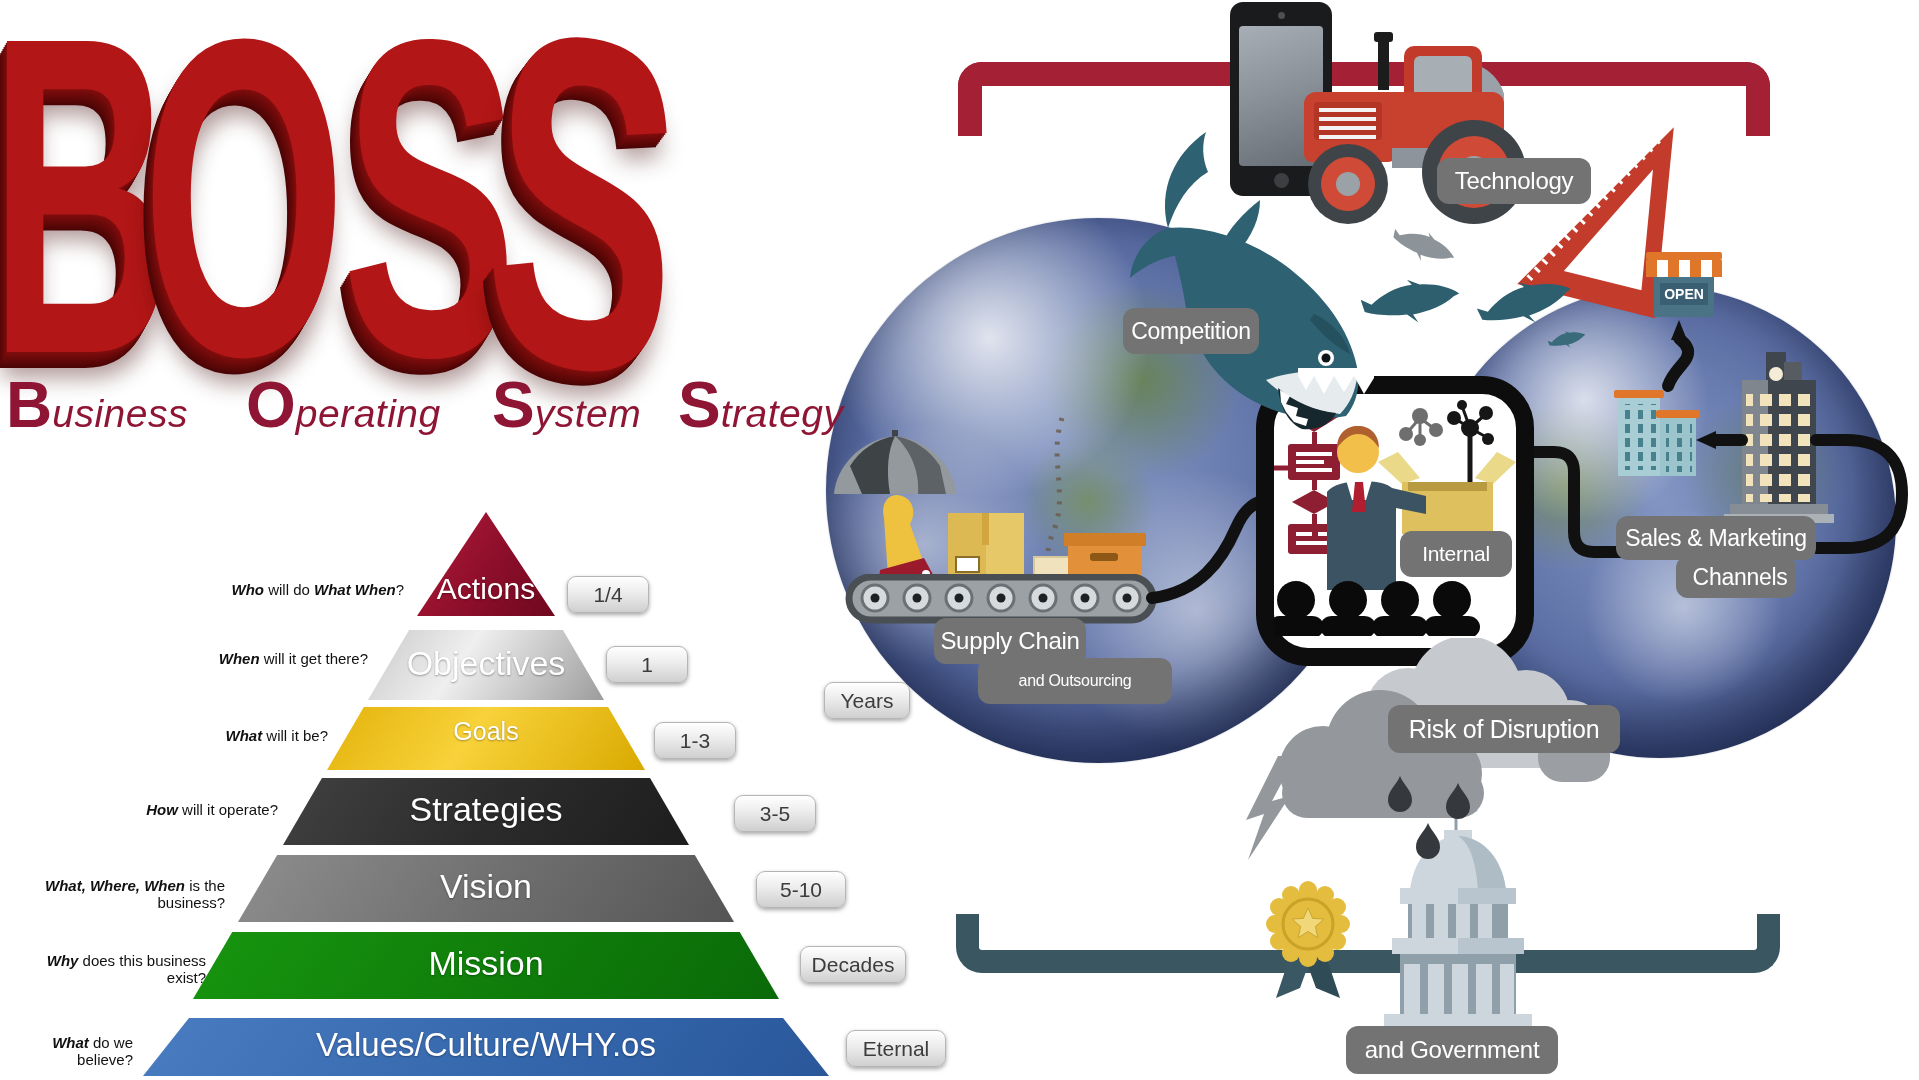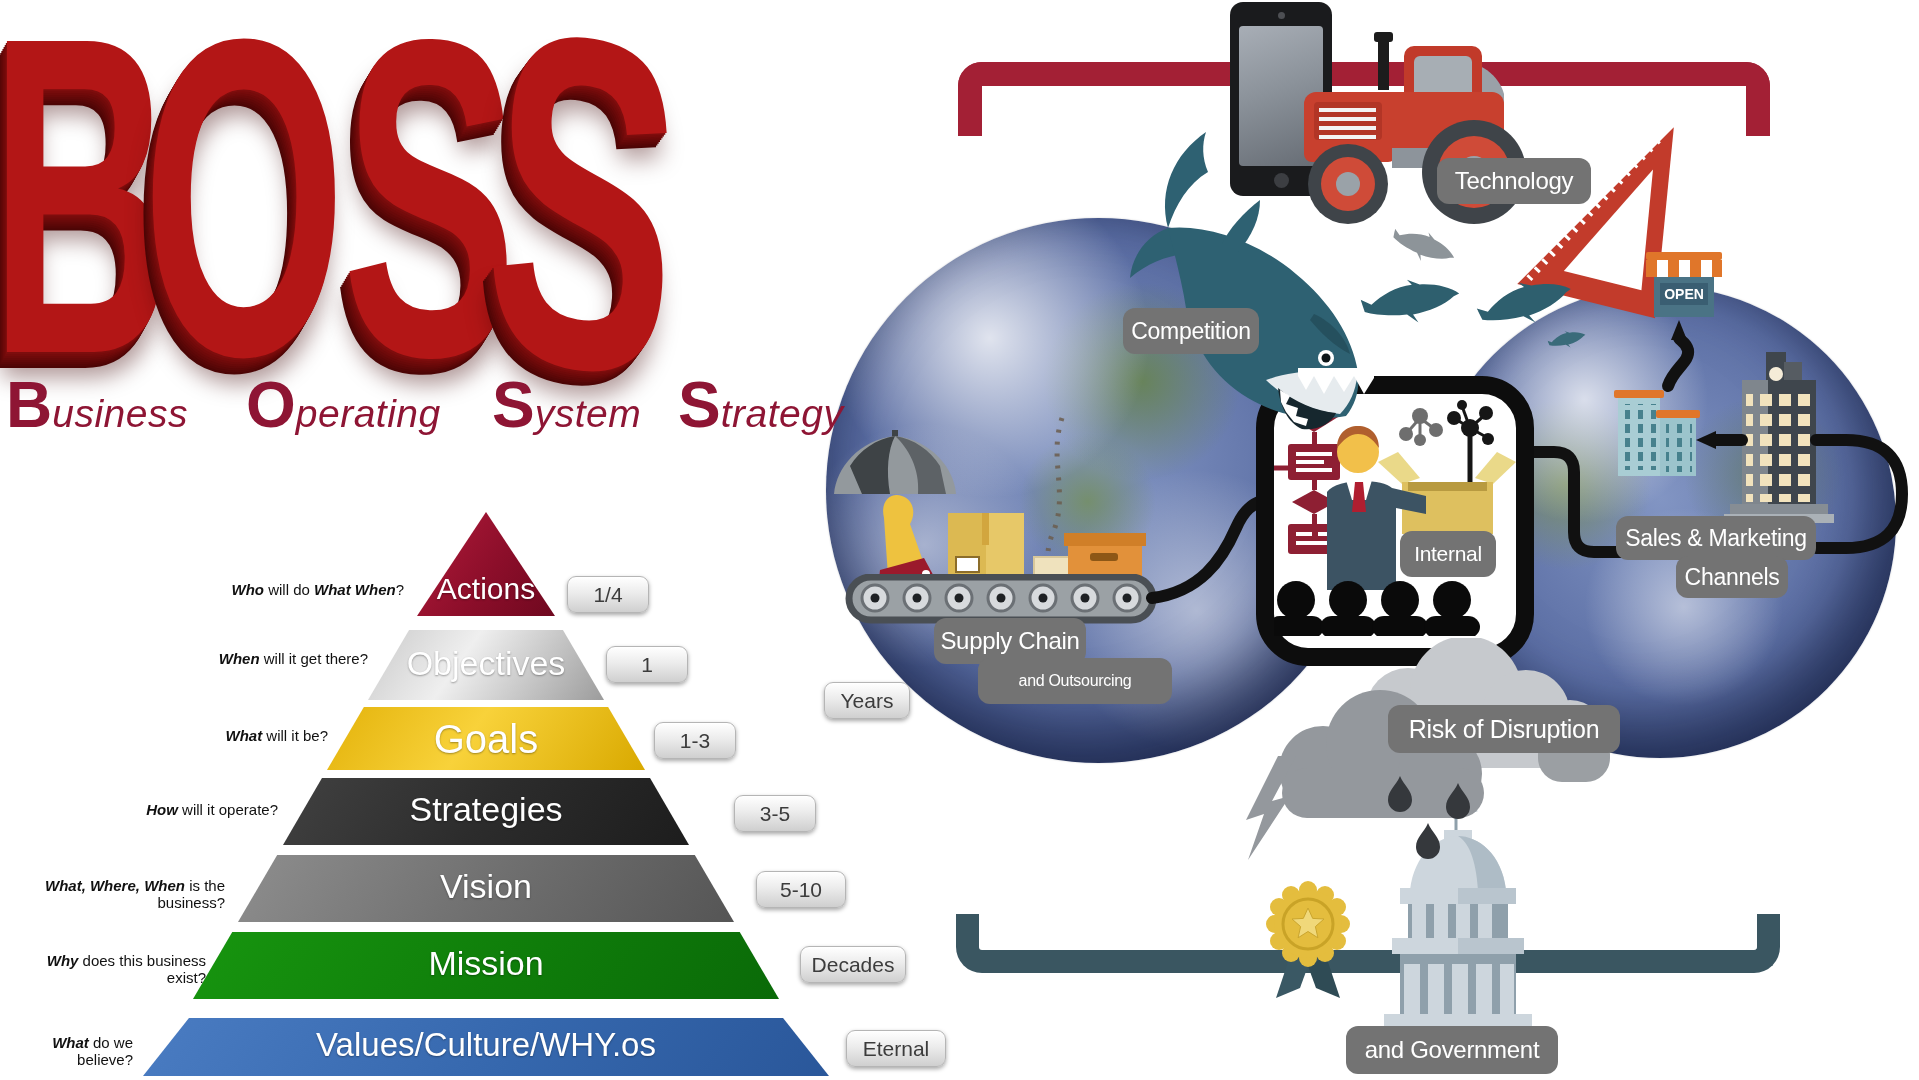--- a/index.html
+++ b/index.html
@@ -95,21 +95,21 @@
   <div id="pyramid">
       <div class="pyr-shape" style="left: 417px; top: 512px; width: 138px; height: 104px; background: linear-gradient(125deg, rgb(178, 27, 58) 0%, rgb(140, 14, 42) 55%, rgb(111, 8, 31) 100%); clip-path: polygon(50% 0px, 100% 100%, 0px 100%);"></div>
       <div class="pyr-label" style="left: 417px; top: 572px; width: 138px; font-size: 30px;">Actions</div>
       <div class="pyr-q" style="left: 0px; top: 581px; width: 404px;"><span style="font-weight: bold; font-style: italic;">Who</span><span> will do </span><span style="font-weight: bold; font-style: italic;">What When</span><span>?</span></div>
       <div class="badge" style="left: 567px; top: 576px; width: 80px;">1/4</div>
       <div class="pyr-shape" style="left: 368px; top: 630px; width: 236px; height: 70px; background: linear-gradient(125deg, rgb(201, 201, 201) 0%, rgb(239, 239, 239) 40%, rgb(156, 156, 156) 100%); clip-path: polygon(17.4% 0px, 82.6% 0px, 100% 100%, 0px 100%);"></div>
       <div class="pyr-label" style="left: 368px; top: 643.75px; width: 236px; font-size: 34px;">Objectives</div>
       <div class="pyr-q" style="left: 0px; top: 650px; width: 368px;"><span style="font-weight: bold; font-style: italic;">When</span><span> will it get there?</span></div>
       <div class="badge" style="left: 606px; top: 646px; width: 80px;">1</div>
       <div class="pyr-shape" style="left: 327px; top: 707px; width: 318px; height: 63px; background: linear-gradient(125deg, rgb(227, 178, 10) 0%, rgb(248, 210, 58) 45%, rgb(217, 169, 0) 100%); clip-path: polygon(11.6% 0px, 88.4% 0px, 100% 100%, 0px 100%);"></div>
-      <div class="pyr-label" style="left: 327px; top: 717.25px; width: 318px; font-size: 40px;">Goals</div>
+      <div class="pyr-label" style="left: 327px; top: 717.25px; width: 318px; font-size: 25px;">Goals</div>
       <div class="pyr-q" style="left: 0px; top: 727px; width: 328px;"><span style="font-weight: bold; font-style: italic;">What</span><span> will it be?</span></div>
       <div class="badge" style="left: 654px; top: 722px; width: 80px;">1-3</div>
       <div class="pyr-shape" style="left: 283px; top: 778px; width: 406px; height: 67px; background: linear-gradient(125deg, rgb(65, 65, 65) 0%, rgb(44, 44, 44) 50%, rgb(29, 29, 29) 100%); clip-path: polygon(9.6% 0px, 90.4% 0px, 100% 100%, 0px 100%);"></div>
       <div class="pyr-label" style="left: 283px; top: 790.25px; width: 406px; font-size: 34px;">Strategies</div>
       <div class="pyr-q" style="left: 0px; top: 801px; width: 278px;"><span style="font-weight: bold; font-style: italic;">How</span><span> will it operate?</span></div>
       <div class="badge" style="left: 702px; top: 795px; width: 80px; margin-left: 32px;">3-5</div>
       <div class="pyr-shape" style="left: 238px; top: 855px; width: 496px; height: 67px; background: linear-gradient(125deg, rgb(142, 142, 142) 0%, rgb(112, 112, 112) 50%, rgb(85, 85, 85) 100%); clip-path: polygon(7.9% 0px, 92.1% 0px, 100% 100%, 0px 100%);"></div>
       <div class="pyr-label" style="left: 238px; top: 867.25px; width: 496px; font-size: 34px;">Vision</div>
       <div class="pyr-q" style="left: 0px; top: 877px; width: 225px;"><span style="font-weight: bold; font-style: italic;">What, Where, When</span><span> is the business?</span></div>
       <div class="badge" style="left: 756px; top: 871px; width: 88px;">5-10</div>
@@ -439,21 +439,21 @@
         <rect x="80" y="166" width="16" height="50"></rect>
         <rect x="104" y="166" width="16" height="50"></rect>
         <rect x="128" y="166" width="14" height="50"></rect>
       </g>
     <rect x="12" y="216" width="148" height="12" fill="#cdd6dd"></rect>
     <rect x="4" y="228" width="164" height="10" fill="#b9c5ce"></rect>
   </svg>
 
   <div class="black-label" style="left:1437px;top:158px;width:154px;height:46px;font-size:24px;">Technology</div>
   <div class="black-label" style="left:1123px;top:308px;width:136px;height:46px;font-size:23px;">Competition</div>
-  <div class="black-label" style="left:1400px;top:531px;width:96px;height:46px;font-size:21px;">Internal</div>
+  <div class="black-label" style="left:1400px;top:531px;width:112px;height:46px;font-size:21px;">Internal</div>
   <div class="black-label" style="left:1616px;top:516px;width:200px;height:44px;font-size:23px;">Sales &amp; Marketing</div>
-  <div class="black-label" style="left:1676px;top:556px;width:112px;height:42px;font-size:23px;">Channels</div>
+  <div class="black-label" style="left:1676px;top:556px;width:112px;height:42px;font-size:23px;padding-left:8px;">Channels</div>
   <div class="black-label" style="left:934px;top:618px;width:152px;height:46px;font-size:24px;">Supply Chain</div>
   <div class="black-label" style="left:978px;top:658px;width:194px;height:46px;font-size:16px;">and Outsourcing</div>
   <div class="black-label" style="left:1388px;top:705px;width:232px;height:48px;font-size:25px;">Risk of Disruption</div>
   <div class="black-label" style="left:1346px;top:1026px;width:212px;height:48px;font-size:24px;">and Government</div>
 
 </div>
 
 </body></html>

